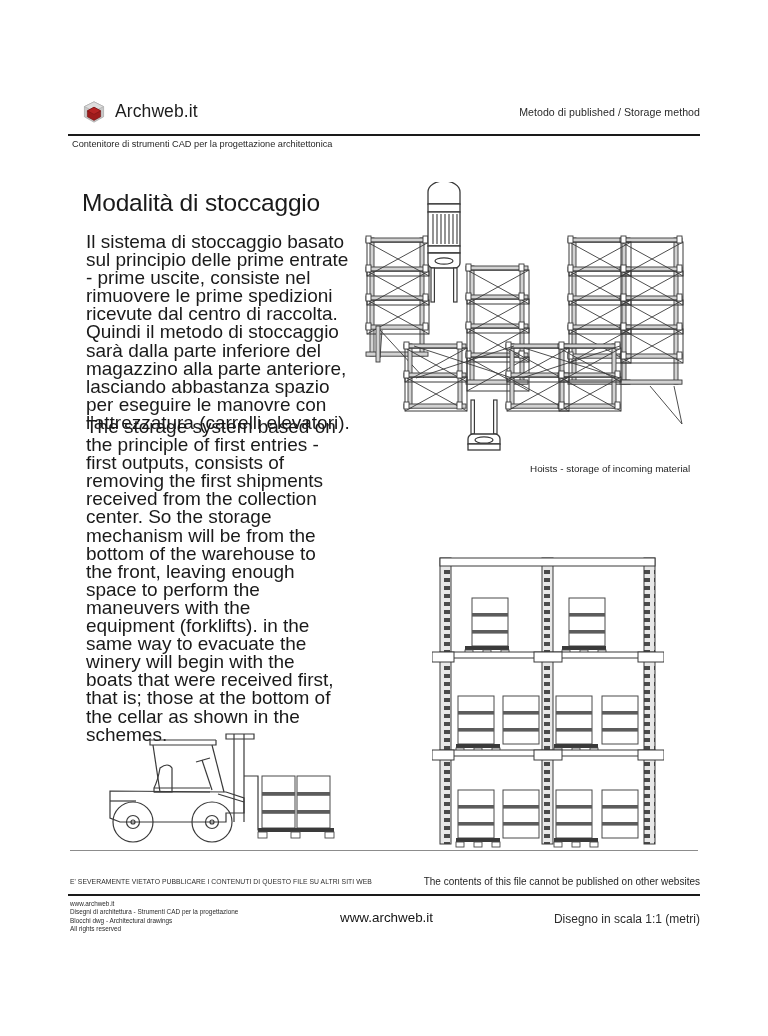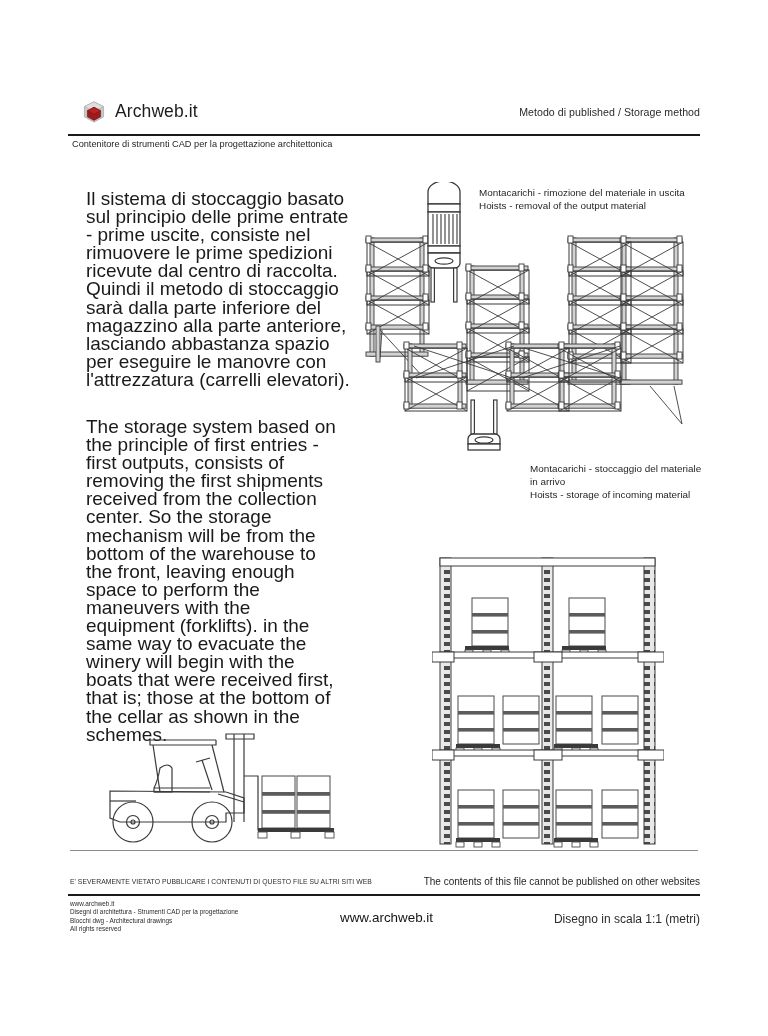--- a/index.html
+++ b/index.html
@@ -82,35 +82,31 @@
     </div>
 
     <div class="header-title">Metodo di published  /  Storage method</div>
     <div class="header-rule"></div>
     <div class="header-sub">Contenitore di strumenti CAD per la progettazione architettonica</div>
   </div>
 
   <div class="col-left">
 
     <div class="block-it">
+      <h1 class="sec">Modalità di stoccaggio</h1>
       <p class="body">Il sistema di stoccaggio basato sul principio delle prime entrate - prime uscite, consiste nel rimuovere le prime spedizioni ricevute dal centro di raccolta. Quindi il metodo di stoccaggio sarà dalla parte inferiore del magazzino alla parte anteriore, lasciando abbastanza spazio per eseguire le manovre con l'attrezzatura (carrelli elevatori).</p>
     </div>
 
     <div class="block-en">
       <p class="body">The storage system based on the principle of first entries - first outputs, consists of removing the first shipments received from the collection center. So the storage mechanism will be from the bottom of the warehouse to the front, leaving enough space to perform the maneuvers with the equipment (forklifts). in the same way to evacuate the winery will begin with the boats that were received first, that is; those at the bottom of the cellar as shown in the schemes.</p>
     </div>
   </div>
 
-  <div class="anno anno-top">
-    <div>Montacarichi - rimozione del materiale in uscita</div>
-    <div>Hoists - removal of the output material</div>
-  </div>
 
   <div class="anno anno-bot">
-    <div>Montacarichi - stoccaggio del materiale in arrivo</div>
     <div>Hoists - storage of incoming material</div>
   </div>
 
   <svg class="dwg" id="plan-dwg" viewBox="0 0 352 280">
     <defs>
       <g id="bay">
         <rect x="0" y="0" width="62" height="34" fill="none" stroke="#3a3a3a" stroke-width="1"></rect>
         <line x1="0" y1="0" x2="62" y2="34" stroke="#3a3a3a" stroke-width="0.9"></line>
         <line x1="62" y1="0" x2="0" y2="34" stroke="#3a3a3a" stroke-width="0.9"></line>
       </g>

